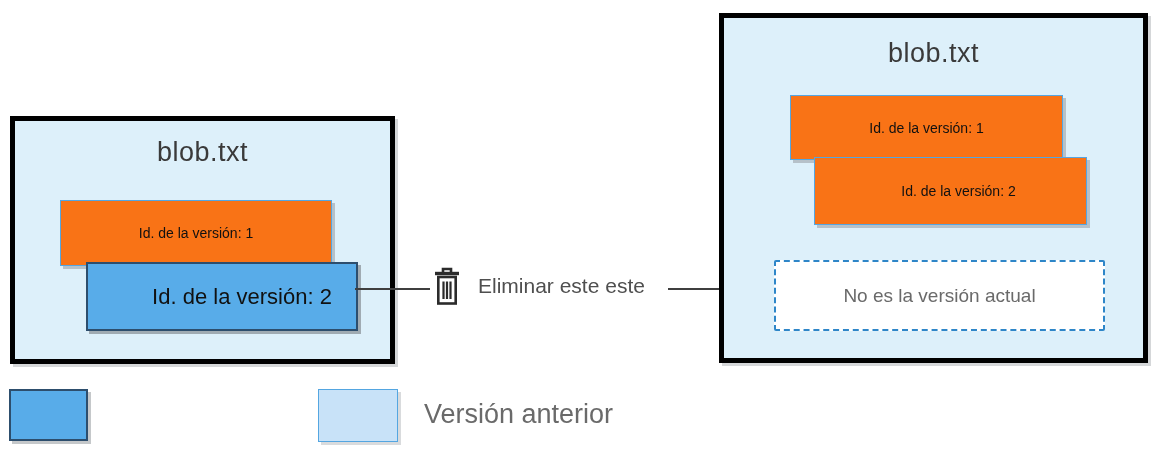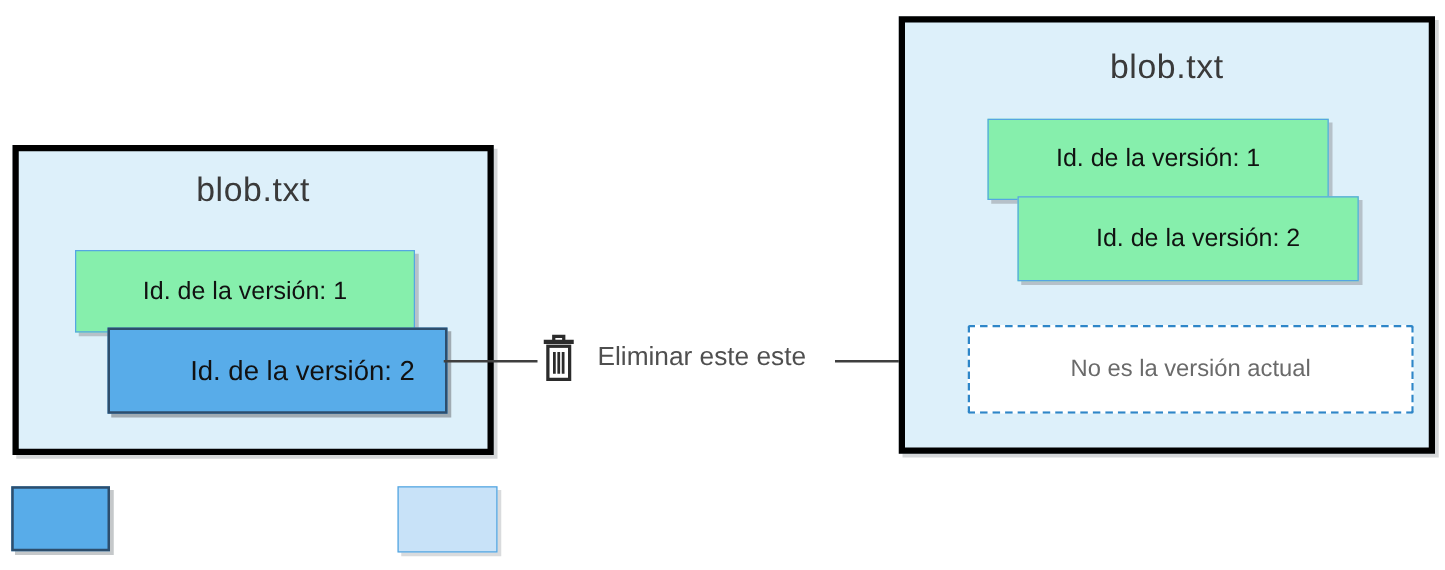--- a/index.html
+++ b/index.html
@@ -11,31 +11,31 @@
          box-shadow:3px 3px 0 rgba(150,155,160,.40);box-sizing:border-box;}
   .panel-before{left:10px;top:116px;width:385px;height:248px;}
   .panel-after{left:719px;top:13px;width:429px;height:350px;}
   .panel-title{display:block;text-align:center;font-size:27px;color:#3a3a3a;letter-spacing:.5px;}
   .panel-before .panel-title{margin-top:16px;}
   .panel-after .panel-title{margin-top:20px;}
 
   
   .vbox{position:absolute;display:flex;align-items:center;justify-content:center;
         box-sizing:border-box;color:#111;}
-  .vbox.previous{background:#86efac;border:1px solid #55a6e2;
-        box-shadow:3px 3px 0 rgba(150,155,160,.55);font-size:20px;}
+  .vbox.previous{background:#f97316;border:1px solid #55a6e2;
+        box-shadow:3px 3px 0 rgba(150,155,160,.55);font-size:14px;}
   .vbox.current{background:#58ace9;border:2px solid #2d4e6d;
         box-shadow:3px 3px 0 rgba(120,125,130,.60);font-size:22px;}
   .lv1{left:45px;top:79px;width:272px;height:66px;}
   .lv2{left:71px;top:141px;width:272px;height:69px;padding-left:40px;}
   .rv1{left:66px;top:77px;width:273px;height:65px;}
   .rv2{left:90px;top:139px;width:273px;height:68px;padding-left:16px;}
 
   
-  .status-box{position:absolute;left:50px;top:242px;width:357px;height:71px;
+  .status-box{position:absolute;left:50px;top:242px;width:331px;height:71px;
         background:#ffffff;border:2px dashed #2e86c8;border-radius:2px;box-sizing:border-box;
         display:flex;align-items:center;justify-content:center;
         font-size:19px;color:#6a6a6a;}
 
   
   .line{position:absolute;height:2px;background:#3f3f3f;}
   .line1{left:355px;top:288px;width:75px;}
   .line2{left:668px;top:288px;width:88px;}
   .arrow-head{position:absolute;left:754px;top:281px;width:0;height:0;
         border-top:8px solid transparent;border-bottom:8px solid transparent;
@@ -96,14 +96,15 @@
     <div class="vbox previous rv2">
       <span>Id. de la versión: 2</span>
     </div>
     <div class="status-box">
       <span>No es la versión actual</span>
     </div>
   </div>
 
   <div class="swatch swatch-current"></div>
   <div class="swatch swatch-previous"></div>
+  <span class="legend-label legend-label-previous">Versión anterior</span>
 
 </div>
 
 </body></html>

